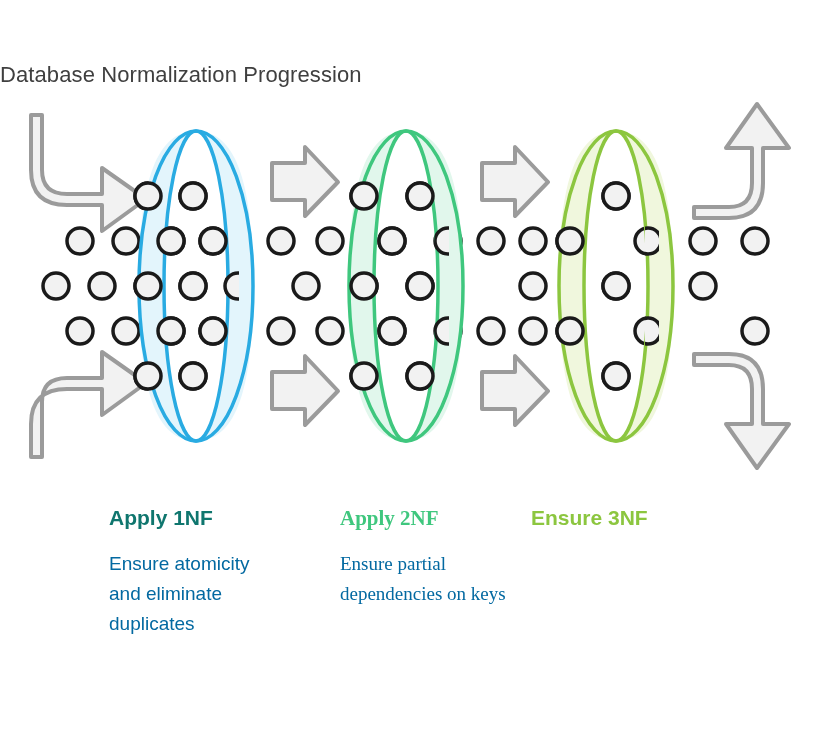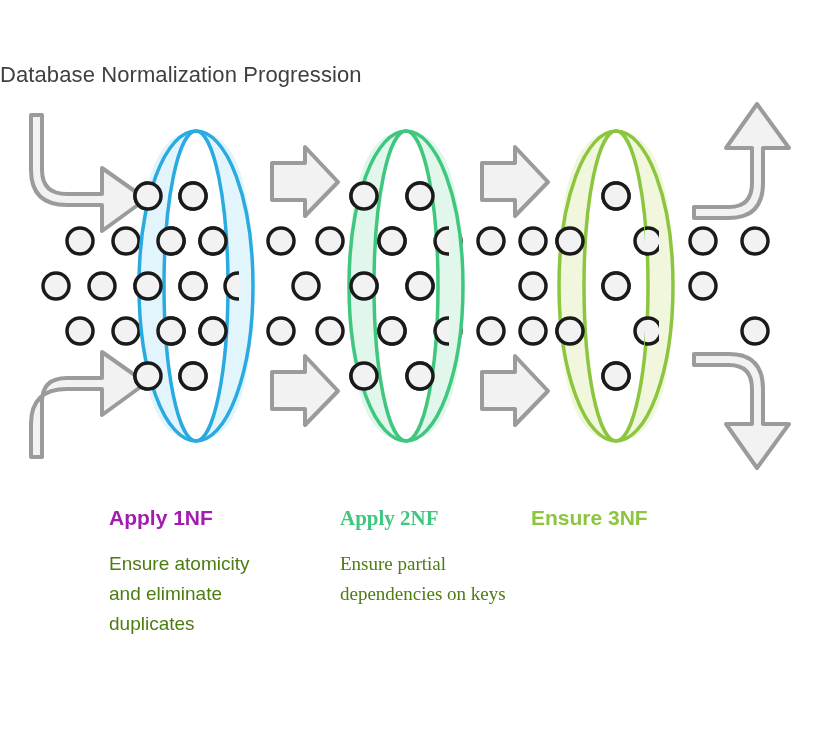--- a/index.html
+++ b/index.html
@@ -55,21 +55,21 @@
   .caption-head {
     font-size: 21px;
     font-weight: bold;
     line-height: 26px;
     margin: 0 0 18px 0;
     white-space: nowrap;
   }
   .caption-body {
     font-size: 19px;
     line-height: 30px;
-    color: #4d7c0f;
+    color: #0369a1;
     font-weight: 400;
   }
 </style>
 </head>
 <body>
 
 <div id="canvas">
 
   <div class="title">Database Normalization Progression</div>
 
@@ -234,21 +234,21 @@
           <rect x="645" y="315" width="14" height="34"></rect>
         </clipPath>
       <circle cx="648" cy="331" r="13" clip-path="url(#clip5)"></circle>
     </g>
 
   </svg>
 
   <div class="captions">
 
     <div class="caption c0">
-      <div class="caption-head" style="color:#a21caf">Apply 1NF</div>
+      <div class="caption-head" style="color:#0f766e">Apply 1NF</div>
       <div class="caption-body" style="width:160px">Ensure atomicity and eliminate duplicates</div>
     </div>
 
     <div class="caption c1">
       <div class="caption-head" style="color:#3fc77e">Apply 2NF</div>
       <div class="caption-body" style="width:180px">Ensure partial dependencies on keys</div>
     </div>
 
     <div class="caption c2">
       <div class="caption-head" style="color:#8cc63f">Ensure 3NF</div>

